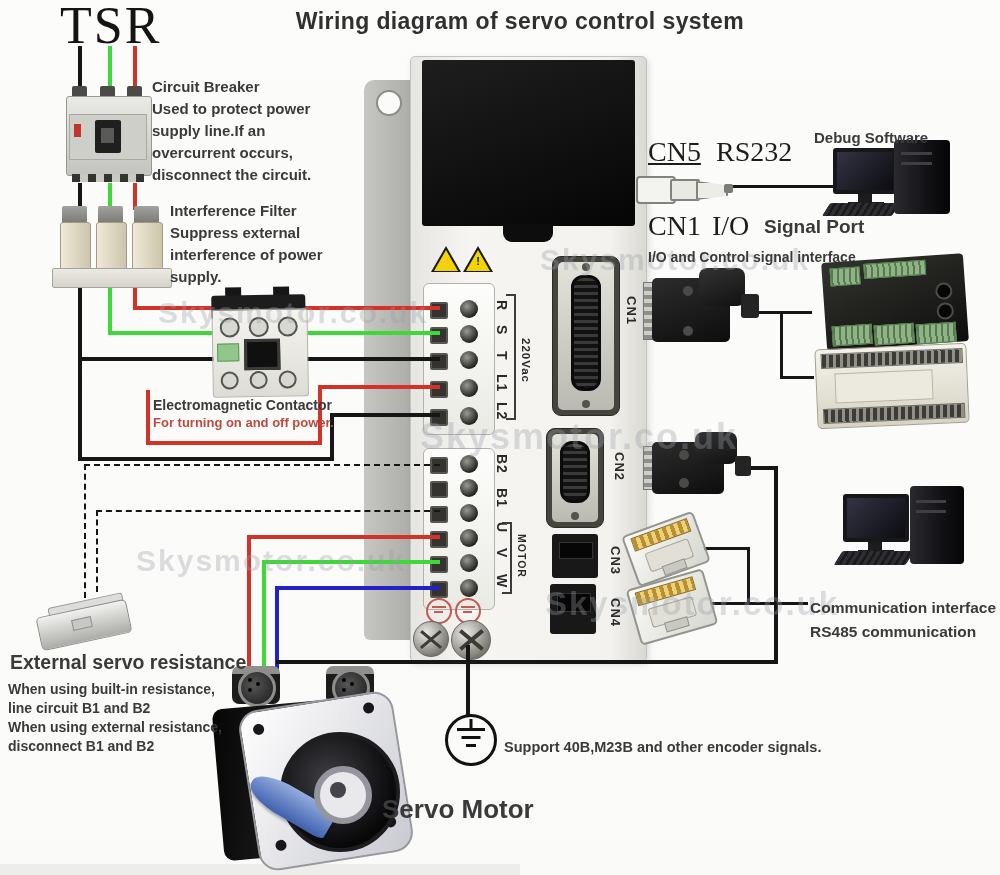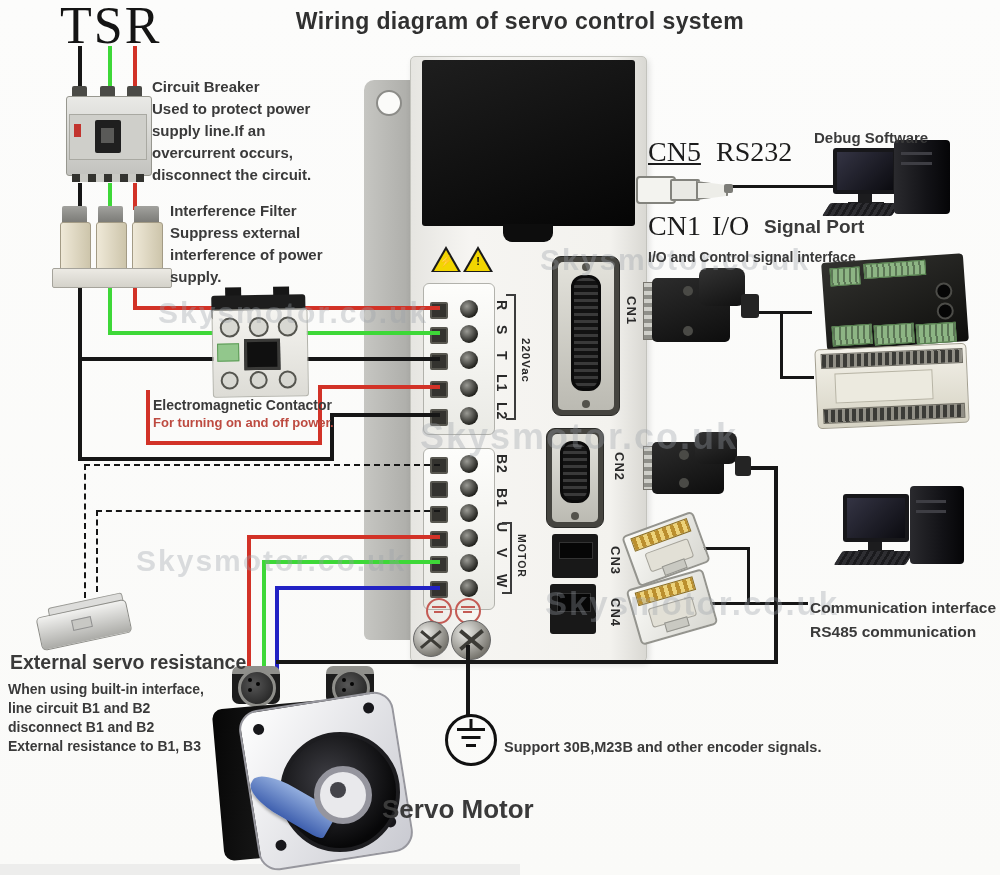--- a/index.html
+++ b/index.html
@@ -437,21 +437,21 @@
   <div class="serifbig" style="left:648px;top:210px;">CN1</div>
   <div class="serifbig" style="left:712px;top:210px;">I/O</div>
   <div class="callout" style="left:764px;top:216px;font-size:19px;font-weight:700;">Signal Port</div>
   <div class="callout" style="left:648px;top:246px;font-size:14px;font-weight:700;">I/O and Control signal interface</div>
   <div class="callout" style="left:810px;top:596px;font-size:15.5px;line-height:24px;">
     <div>Communication interface</div>
     <div>RS485 communication</div>
   </div>
   <div class="callout" style="left:10px;top:651px;font-size:19.5px;font-weight:700;">External servo resistance</div>
   <div class="callout small" style="left:8px;top:680px;">
-    <div>When using built-in interface,</div>
+    <div>When using built-in resistance,</div>
     <div>line circuit B1 and B2</div>
+    <div>When using external resistance,</div>
     <div>disconnect B1 and B2</div>
-    <div>External resistance to B1, B3</div>
-  </div>
-  <div class="callout" style="left:504px;top:736px;font-size:14.5px;">Support 30B,M23B and other encoder signals.</div>
+  </div>
+  <div class="callout" style="left:504px;top:736px;font-size:14.5px;">Support 40B,M23B and other encoder signals.</div>
   <div class="callout" style="left:382px;top:798px;font-size:26px;">Servo Motor</div>
 
 </div>
 
 </body></html>

